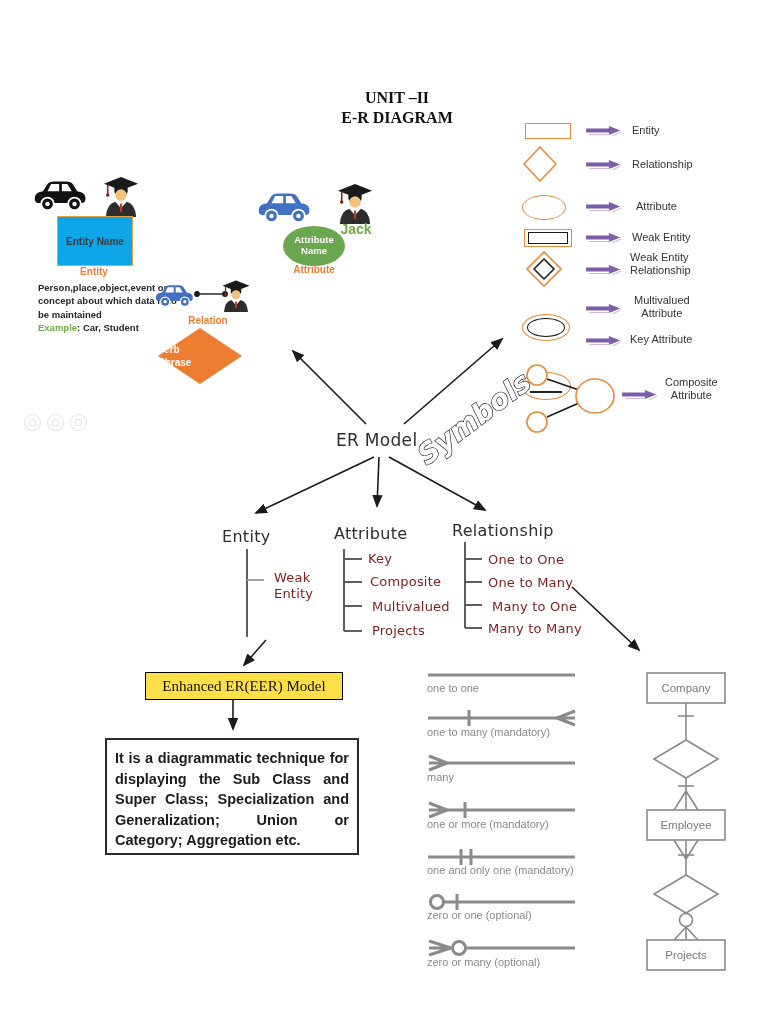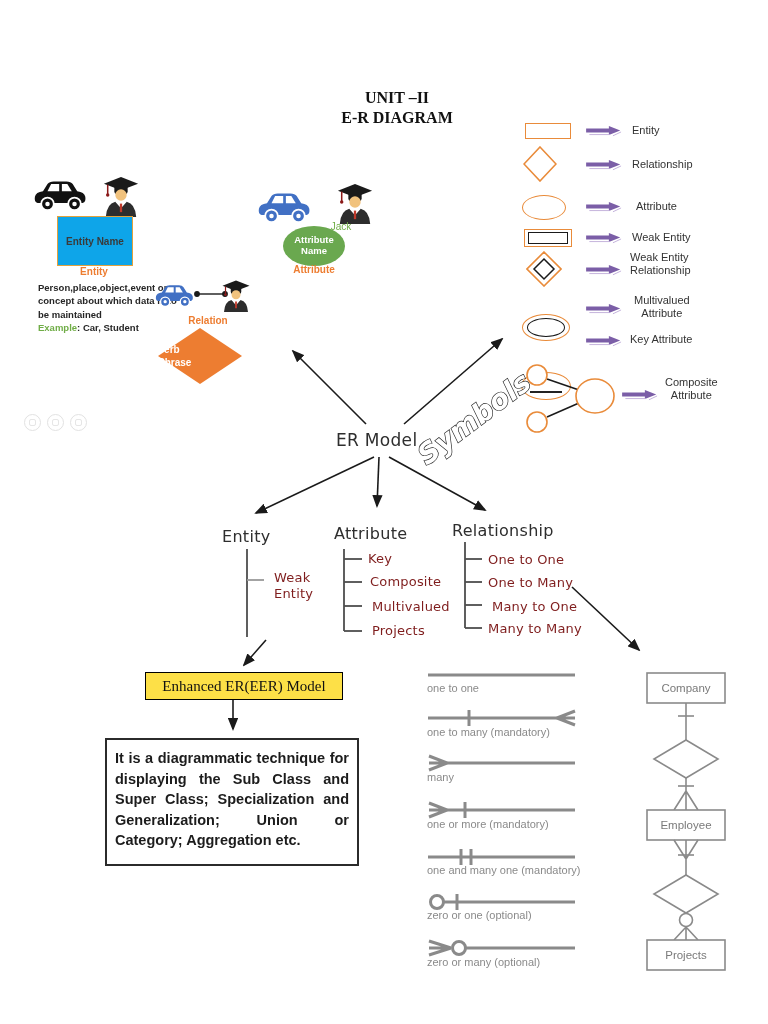--- a/index.html
+++ b/index.html
@@ -30,21 +30,21 @@
   .mv-outer{position:relative;width:46px;height:25px;border:1.5px solid #E98B3A;border-radius:50%;background:#fff;}
   .mv-inner{position:absolute;left:4px;right:4px;top:3px;bottom:3px;border:1.5px solid #1a1a1a;border-radius:50%;}
   .key-outer{position:relative;width:48px;height:26px;border:1.5px solid #E98B3A;border-radius:50%;background:#fff;}
   .key-line{position:absolute;left:8px;bottom:6px;width:32px;height:2px;background:#222;}
   
   .tree-head{font-family:"DejaVu Sans",sans-serif;font-size:16px;color:#2e2e2e;letter-spacing:.3px;}
   .tree-item{font-family:"DejaVu Sans",sans-serif;font-size:13px;color:#7f1d1d;letter-spacing:.2px;line-height:1.25;}
   
   .eer-box{width:196px;height:26px;border:1.5px solid #000;display:flex;align-items:center;justify-content:center;
            font-family:"Liberation Serif",serif;font-size:15px;color:#111;background:#fde047;}
-  .eer-desc{width:234px;border:2px solid #2b2b2b;padding:8px 8px 13px 8px;font-size:14.5px;font-weight:bold;
+  .eer-desc{width:234px;border:2px solid #2b2b2b;padding:8px 8px 2px 8px;font-size:14.5px;font-weight:bold;
             line-height:1.42;text-align:justify;color:#1c1c1c;background:#fff;}
   
   .cf-label{font-size:11px;color:#8A8A8A;}
   
   .wm{display:inline-block;width:15px;height:15px;border:1px solid #e2e2e2;border-radius:50%;margin-right:6px;position:relative;}
   .wm::after{content:"";position:absolute;left:4px;top:4px;width:5px;height:5px;border:1px solid #e6e6e6;border-radius:2px;}
 </style>
 </head>
 <body>
 
@@ -153,21 +153,21 @@
     <div>Verb</div>
     <div>Phrase</div>
   </div>
 
   <svg class="abs" style="left:256px;top:188px;color:#4170C4" width="58" height="36">
       <use href="#car"></use>
     </svg>
   <svg class="abs" style="left:336px;top:182px" width="38" height="42">
       <use href="#graduate"></use>
     </svg>
-  <div class="abs" style="left:322px;top:221px;width:38px;text-align:center;font-size:10px;font-weight:normal;color:#70AD47">Jack</div>
+  <div class="abs" style="left:337px;top:221px;width:38px;text-align:center;font-size:14px;font-weight:bold;color:#70AD47">Jack</div>
   <div class="abs green-ellipse" style="left:283px;top:226px">
     <div>Attribute</div>
     <div>Name</div>
   </div>
   <div class="abs caption" style="left:283px;top:264px;width:62px">Attribute</div>
 
   <div class="abs sym-rect" style="left:525px;top:123px"></div>
   <svg class="abs" style="left:584px;top:124px" width="40" height="13">
       <use href="#parrow"></use>
     </svg>
@@ -300,21 +300,21 @@
   </svg>
   <div class="abs cf-label" style="left:427px;top:818px">one or more (mandatory)</div>
 
   <svg class="abs" style="left:427px;top:846px" width="150" height="22">
     <g stroke="#8A8A8A" stroke-width="3" fill="none">
       <line x1="1" y1="11" x2="148" y2="11"></line>
       <line x1="34" y1="3" x2="34" y2="19"></line>
       <line x1="44" y1="3" x2="44" y2="19"></line>
     </g>
   </svg>
-  <div class="abs cf-label" style="left:427px;top:864px">one and many one (mandatory)</div>
+  <div class="abs cf-label" style="left:427px;top:864px">one and only one (mandatory)</div>
 
   <svg class="abs" style="left:427px;top:891px" width="150" height="22">
     <g stroke="#8A8A8A" stroke-width="3" fill="none">
       <circle cx="10" cy="11" r="6.5" fill="#fff"></circle>
       <line x1="30" y1="3" x2="30" y2="19"></line>
       <line x1="17" y1="11" x2="148" y2="11"></line>
     </g>
   </svg>
   <div class="abs cf-label" style="left:427px;top:909px">zero or one (optional)</div>
 

